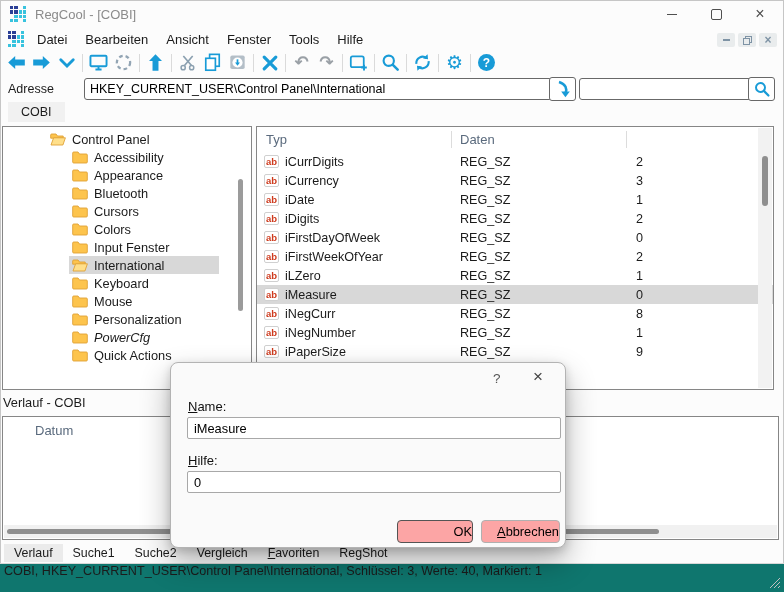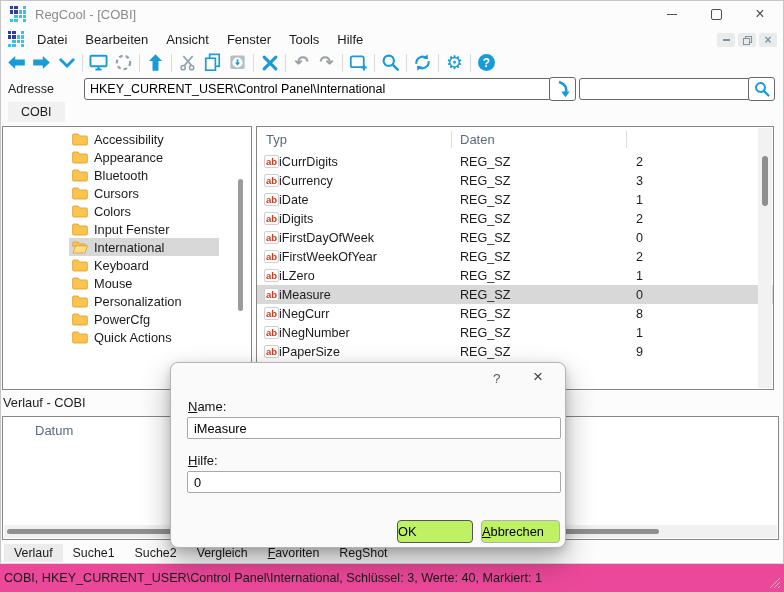--- a/index.html
+++ b/index.html
@@ -64,55 +64,55 @@
   .tree-thumb{position:absolute;right:8px;top:52px;width:5px;height:132px;background:#9b9b9b;border-radius:3px}
   
   .list-panel{position:absolute;left:256px;top:126px;width:518px;height:264px;background:#fff;
               border:1px solid #868686;box-sizing:border-box;overflow:hidden}
   .lheader{height:25px;display:grid;grid-template-columns:194px 175px 1fr;align-items:center;color:#5a6a7d}
   .lheader .hc{padding-left:9px}
   .hsep{position:absolute;top:4px;width:1px;height:17px;background:#dcdcdc}
   .hsep1{left:194px}.hsep2{left:369px}
   .lrow{height:19px;display:grid;grid-template-columns:194px 175px 1fr;align-items:center;font-size:12.6px}
   .lrow.sel{background:#d8d8d8}
-  .c-name{display:flex;align-items:center;padding-left:7px}
+  .c-name{display:flex;align-items:center;gap:6px;padding-left:7px}
   .ab{flex:0 0 auto;width:15px;height:13px;border:1px solid #d0d0d0;background:#fff;color:#ce3a1d;font-weight:700;
       font-size:9.5px;line-height:11px;text-align:center;border-radius:2px;box-sizing:border-box}
   .c-typ{padding-left:9px}
   .c-dat{padding-left:10px}
   .list-vtrack{position:absolute;right:1px;top:1px;bottom:1px;width:14px;background:#f2f2f2}
   .list-vthumb{position:absolute;left:4px;top:28px;width:6px;height:50px;background:#8f8f8f;border-radius:3px}
   
   .hist-caption{position:absolute;left:3px;top:395px;font-size:12.8px}
   .hist-panel{position:absolute;left:2px;top:416px;width:777px;height:124px;background:#fff;
               border:1px solid #868686;box-sizing:border-box}
   .hist-col{position:absolute;left:32px;top:6px;color:#5a6a7d}
   .hist-htrack{position:absolute;left:1px;right:1px;bottom:1px;height:13px;background:#f1f1f1}
   .hist-hthumb{position:absolute;left:3px;top:4px;width:652px;height:5px;background:#8f8f8f;border-radius:3px}
   
   .bottom-tabs{position:absolute;left:4px;top:544px;height:18px;display:flex}
   .btab{padding:2px 10px;font-size:12.4px}
   .btab.active{background:#ebebeb}
   .statusbar{position:absolute;left:0;right:0;top:563px;bottom:0;border-top:1px solid #d8d8d8;
-             display:flex;align-items:center;padding-left:4px;font-size:12.6px;background:#ec4899}
+             display:flex;padding-left:4px;font-size:12.6px;background:#0f766e}
   .grip{position:absolute;right:3px;bottom:3px}
   
   .dialog{position:absolute;left:170px;top:362px;width:396px;height:186px;background:#fafafa;
           border:1px solid #b3b3b3;border-radius:8px;box-sizing:border-box;z-index:40;
           box-shadow:0 14px 30px rgba(0,0,0,.30),0 3px 10px rgba(0,0,0,.16)}
   .dlg-title{position:absolute;left:10px;top:8px;display:flex;align-items:center;gap:8px;color:#6f6f6f}
   .dlg-help{position:absolute;left:322px;top:8px;color:#555;font-size:13.5px}
   .dlg-close{position:absolute;left:362px;top:4px;color:#444;font-size:17px}
   .dlg-label{position:absolute;left:17px;font-size:13px;color:#111}
   .lbl-name{top:36px}.lbl-daten{top:90px}
   .dlg-input{position:absolute;left:16px;width:360px;height:20px;border:1px solid #a8a8a8;border-radius:2px;
              background:#fff;font:12.8px "Liberation Sans",sans-serif;padding:0 6px}
   .inp-name{top:54px}.inp-daten{top:108px}
-  .dlg-btn{position:absolute;height:23px;border-radius:4px;background:#bef264;
-           font:12.8px "Liberation Sans",sans-serif;display:flex;align-items:center;justify-content:flex-start;padding:0}
+  .dlg-btn{position:absolute;height:23px;border-radius:4px;background:#fca5a5;
+           font:12.8px "Liberation Sans",sans-serif;display:flex;align-items:center;justify-content:flex-end;padding:0}
   .btn-ok{left:226px;top:157px;width:76px;border:1px solid #545454}
   .btn-cancel{left:310px;top:157px;width:79px;border:1px solid #b0b0b0}
   .mn{display:inline-block}
   .mn::first-letter{text-decoration:underline}
 </style>
 </head>
 <body>
 
 <div class="win">
 
@@ -349,88 +349,99 @@
       </span>
     </div>
   </div>
 
   <div class="doc-tab">
     <span>COBI</span>
   </div>
 
   <div class="tree-panel">
     <div id="tree-items">
-        <div class="tree-row" style="padding-left: 66px;">
-          <span class="node">
-            <span style="display: flex;">
-              <svg width="16" height="13" viewBox="0 0 16 13">
-                <path d="M.7 2 Q.7 1 1.7 1 H6 L7.5 3 H14.3 Q15.3 3 15.3 4 V11 Q15.3 12 14.3 12 H1.7 Q.7 12 .7 11 Z" fill="#fdc44d" stroke="#e0a136" stroke-width=".9"></path>
-              </svg>
-            </span>
-            <span class="tree-label">Accessibility</span>
-          </span>
-        </div>
-        <div class="tree-row" style="padding-left: 66px; text-align: right;">
-          <span class="node">
-            <span style="display: flex;">
-              <svg width="16" height="13" viewBox="0 0 16 13">
-                <path d="M.7 2 Q.7 1 1.7 1 H6 L7.5 3 H14.3 Q15.3 3 15.3 4 V11 Q15.3 12 14.3 12 H1.7 Q.7 12 .7 11 Z" fill="#fdc44d" stroke="#e0a136" stroke-width=".9"></path>
-              </svg>
-            </span>
-            <span class="tree-label">Appearance</span>
-          </span>
-        </div>
-        <div class="tree-row" style="padding-left: 66px;">
-          <span class="node">
-            <span style="display: flex;">
-              <svg width="16" height="13" viewBox="0 0 16 13">
-                <path d="M.7 2 Q.7 1 1.7 1 H6 L7.5 3 H14.3 Q15.3 3 15.3 4 V11 Q15.3 12 14.3 12 H1.7 Q.7 12 .7 11 Z" fill="#fdc44d" stroke="#e0a136" stroke-width=".9"></path>
-              </svg>
-            </span>
-            <span class="tree-label">Bluetooth</span>
-          </span>
-        </div>
-        <div class="tree-row" style="padding-left: 66px;">
-          <span class="node">
-            <span style="display: flex;">
-              <svg width="16" height="13" viewBox="0 0 16 13">
-                <path d="M.7 2 Q.7 1 1.7 1 H6 L7.5 3 H14.3 Q15.3 3 15.3 4 V11 Q15.3 12 14.3 12 H1.7 Q.7 12 .7 11 Z" fill="#fdc44d" stroke="#e0a136" stroke-width=".9"></path>
-              </svg>
-            </span>
-            <span class="tree-label">Cursors</span>
-          </span>
-        </div>
-        <div class="tree-row" style="padding-left: 66px;">
-          <span class="node">
-            <span style="display: flex;">
-              <svg width="16" height="13" viewBox="0 0 16 13">
-                <path d="M.7 2 Q.7 1 1.7 1 H6 L7.5 3 H14.3 Q15.3 3 15.3 4 V11 Q15.3 12 14.3 12 H1.7 Q.7 12 .7 11 Z" fill="#fdc44d" stroke="#e0a136" stroke-width=".9"></path>
-              </svg>
-            </span>
-            <span class="tree-label">Colors</span>
-          </span>
-        </div>
-        <div class="tree-row" style="padding-left: 66px;">
-          <span class="node">
-            <span style="display: flex;">
-              <svg width="16" height="13" viewBox="0 0 16 13">
-                <path d="M.7 2 Q.7 1 1.7 1 H6 L7.5 3 H14.3 Q15.3 3 15.3 4 V11 Q15.3 12 14.3 12 H1.7 Q.7 12 .7 11 Z" fill="#fdc44d" stroke="#e0a136" stroke-width=".9"></path>
-              </svg>
-            </span>
-            <span class="tree-label">Input Fenster</span>
-          </span>
-        </div>
-        <div class="tree-row" style="padding-left: 66px;">
-          <span class="node sel" style="width: 150px;">
+        <div class="tree-row" style="padding-left: 44px;">
+          <span class="node">
             <span style="display: flex;">
               <svg width="16" height="13" viewBox="0 0 16 13">
                 <path d="M.7 2 Q.7 1 1.7 1 H6 L7.5 3 H13.2 V5.2 H.7 Z" fill="#fdc44d" stroke="#e0a136" stroke-width=".9"></path>
                 <path d="M1 12 L3.6 4.8 H15.4 L12.9 12 Z" fill="#ffdf8a" stroke="#e0a136" stroke-width=".9"></path>
               </svg>
             </span>
+            <span class="tree-label">Control Panel</span>
+          </span>
+        </div>
+        <div class="tree-row" style="padding-left: 66px;">
+          <span class="node">
+            <span style="display: flex;">
+              <svg width="16" height="13" viewBox="0 0 16 13">
+                <path d="M.7 2 Q.7 1 1.7 1 H6 L7.5 3 H14.3 Q15.3 3 15.3 4 V11 Q15.3 12 14.3 12 H1.7 Q.7 12 .7 11 Z" fill="#fdc44d" stroke="#e0a136" stroke-width=".9"></path>
+              </svg>
+            </span>
+            <span class="tree-label">Accessibility</span>
+          </span>
+        </div>
+        <div class="tree-row" style="padding-left: 66px; text-align: right;">
+          <span class="node">
+            <span style="display: flex;">
+              <svg width="16" height="13" viewBox="0 0 16 13">
+                <path d="M.7 2 Q.7 1 1.7 1 H6 L7.5 3 H14.3 Q15.3 3 15.3 4 V11 Q15.3 12 14.3 12 H1.7 Q.7 12 .7 11 Z" fill="#fdc44d" stroke="#e0a136" stroke-width=".9"></path>
+              </svg>
+            </span>
+            <span class="tree-label">Appearance</span>
+          </span>
+        </div>
+        <div class="tree-row" style="padding-left: 66px;">
+          <span class="node">
+            <span style="display: flex;">
+              <svg width="16" height="13" viewBox="0 0 16 13">
+                <path d="M.7 2 Q.7 1 1.7 1 H6 L7.5 3 H14.3 Q15.3 3 15.3 4 V11 Q15.3 12 14.3 12 H1.7 Q.7 12 .7 11 Z" fill="#fdc44d" stroke="#e0a136" stroke-width=".9"></path>
+              </svg>
+            </span>
+            <span class="tree-label">Bluetooth</span>
+          </span>
+        </div>
+        <div class="tree-row" style="padding-left: 66px;">
+          <span class="node">
+            <span style="display: flex;">
+              <svg width="16" height="13" viewBox="0 0 16 13">
+                <path d="M.7 2 Q.7 1 1.7 1 H6 L7.5 3 H14.3 Q15.3 3 15.3 4 V11 Q15.3 12 14.3 12 H1.7 Q.7 12 .7 11 Z" fill="#fdc44d" stroke="#e0a136" stroke-width=".9"></path>
+              </svg>
+            </span>
+            <span class="tree-label">Cursors</span>
+          </span>
+        </div>
+        <div class="tree-row" style="padding-left: 66px;">
+          <span class="node">
+            <span style="display: flex;">
+              <svg width="16" height="13" viewBox="0 0 16 13">
+                <path d="M.7 2 Q.7 1 1.7 1 H6 L7.5 3 H14.3 Q15.3 3 15.3 4 V11 Q15.3 12 14.3 12 H1.7 Q.7 12 .7 11 Z" fill="#fdc44d" stroke="#e0a136" stroke-width=".9"></path>
+              </svg>
+            </span>
+            <span class="tree-label">Colors</span>
+          </span>
+        </div>
+        <div class="tree-row" style="padding-left: 66px;">
+          <span class="node">
+            <span style="display: flex;">
+              <svg width="16" height="13" viewBox="0 0 16 13">
+                <path d="M.7 2 Q.7 1 1.7 1 H6 L7.5 3 H14.3 Q15.3 3 15.3 4 V11 Q15.3 12 14.3 12 H1.7 Q.7 12 .7 11 Z" fill="#fdc44d" stroke="#e0a136" stroke-width=".9"></path>
+              </svg>
+            </span>
+            <span class="tree-label">Input Fenster</span>
+          </span>
+        </div>
+        <div class="tree-row" style="padding-left: 66px;">
+          <span class="node sel" style="width: 150px;">
+            <span style="display: flex;">
+              <svg width="16" height="13" viewBox="0 0 16 13">
+                <path d="M.7 2 Q.7 1 1.7 1 H6 L7.5 3 H13.2 V5.2 H.7 Z" fill="#fdc44d" stroke="#e0a136" stroke-width=".9"></path>
+                <path d="M1 12 L3.6 4.8 H15.4 L12.9 12 Z" fill="#ffdf8a" stroke="#e0a136" stroke-width=".9"></path>
+              </svg>
+            </span>
             <span class="tree-label">International</span>
           </span>
         </div>
         <div class="tree-row" style="padding-left: 66px;">
           <span class="node">
             <span style="display: flex;">
               <svg width="16" height="13" viewBox="0 0 16 13">
                 <path d="M.7 2 Q.7 1 1.7 1 H6 L7.5 3 H14.3 Q15.3 3 15.3 4 V11 Q15.3 12 14.3 12 H1.7 Q.7 12 .7 11 Z" fill="#fdc44d" stroke="#e0a136" stroke-width=".9"></path>
               </svg>
             </span>
@@ -450,21 +461,21 @@
         <div class="tree-row" style="padding-left: 66px;">
           <span class="node">
             <span style="display: flex;">
               <svg width="16" height="13" viewBox="0 0 16 13">
                 <path d="M.7 2 Q.7 1 1.7 1 H6 L7.5 3 H14.3 Q15.3 3 15.3 4 V11 Q15.3 12 14.3 12 H1.7 Q.7 12 .7 11 Z" fill="#fdc44d" stroke="#e0a136" stroke-width=".9"></path>
               </svg>
             </span>
             <span class="tree-label">Personalization</span>
           </span>
         </div>
-        <div class="tree-row" style="padding-left: 66px;">
+        <div class="tree-row" style="padding-left: 66px; font-style: italic;">
           <span class="node">
             <span style="display: flex;">
               <svg width="16" height="13" viewBox="0 0 16 13">
                 <path d="M.7 2 Q.7 1 1.7 1 H6 L7.5 3 H14.3 Q15.3 3 15.3 4 V11 Q15.3 12 14.3 12 H1.7 Q.7 12 .7 11 Z" fill="#fdc44d" stroke="#e0a136" stroke-width=".9"></path>
               </svg>
             </span>
             <span class="tree-label">PowerCfg</span>
           </span>
         </div>
         <div class="tree-row" style="padding-left: 66px;">

